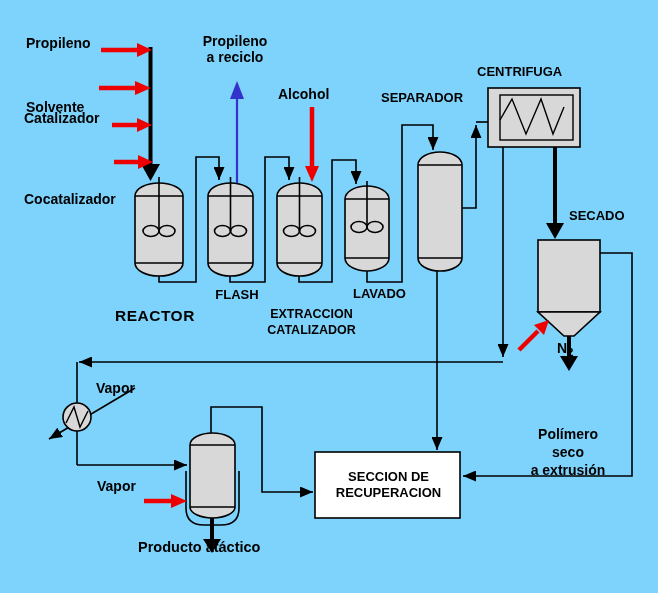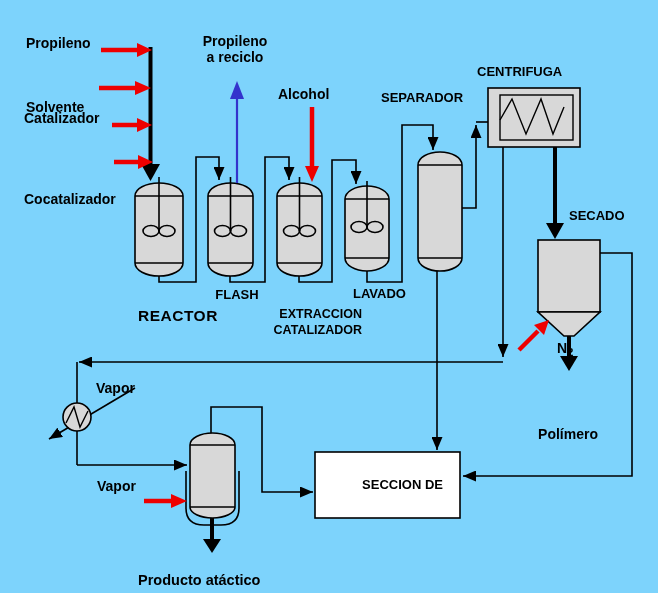--- a/index.html
+++ b/index.html
@@ -3,23 +3,23 @@
 <meta charset="utf-8">
 <style>
   html,body{margin:0;padding:0;background:#ffffff;}
   #stage{position:relative;width:658px;height:593px;background:#7dd3fc;overflow:hidden;
          font-family:Liberation Sans, sans-serif;}
   svg{position:absolute;left:0;top:0;}
   .lbl{position:absolute;font-weight:bold;color:#000;font-size:14px;white-space:nowrap;line-height:16px;}
   .lbl.center{text-align:center;white-space:normal;}
   .fs13{font-size:13px;}
   .fs12{font-size:12.5px;line-height:15.5px;}
-  .fs15{font-size:15.5px;letter-spacing:.5px;margin-left:23px;}
+  .fs15{font-size:15.5px;letter-spacing:.5px;}
   .fs14c{font-size:14px;line-height:18px;}
-  .boxtext{position:absolute;left:330px;top:452px;width:145px;height:66px;
+  .boxtext{position:absolute;left:316px;top:452px;width:145px;height:66px;
            display:flex;align-items:center;justify-content:center;text-align:center;
            font-weight:bold;font-size:13px;line-height:16px;color:#000;}
   sub.n2{font-size:11px;vertical-align:-3px;}
 </style>
 </head>
 <body>
 
 <div id="stage">
 
 <svg width="658" height="593" viewBox="0 0 658 593">
@@ -169,36 +169,39 @@
 </div>
 
 <div class="lbl" style="left:278px;top:86px;">Alcohol</div>
 
 <div class="lbl fs13" style="left:381px;top:90px;">SEPARADOR</div>
 <div class="lbl fs13" style="left:477px;top:64px;">CENTRIFUGA</div>
 <div class="lbl fs13" style="left:569px;top:208px;">SECADO</div>
 
 <div class="lbl fs13 center" style="left:205px;top:287px;width:64px;">FLASH</div>
 <div class="lbl fs15" style="left:115px;top:308px;">REACTOR</div>
-<div class="lbl fs12 center" style="left:235px;top:307px;width:127px;text-align:right;">
+<div class="lbl fs12 center" style="left:248px;top:307px;width:127px;">
   <div>EXTRACCION</div>
   <div>CATALIZADOR</div>
 </div>
 <div class="lbl fs13" style="left:333px;top:286px;margin-left:20px;">LAVADO</div>
 
 <div class="lbl" style="left:526px;top:340px;padding-left:31px;"><span>N</span><sub class="n2">2</sub></div>
 
 <div class="lbl fs14c center" style="left:515px;top:380px;width:106px;margin-top:45px;">
   <div>Polímero</div>
+  <div>seco</div>
+  <div>a extrusión</div>
 </div>
 
 <div class="lbl" style="left:96px;top:380px;">Vapor</div>
 <div class="lbl" style="left:97px;top:478px;">Vapor</div>
 
-<div class="lbl" style="left:138px;top:572px;font-size:14.5px;">Producto atáctico</div>
+<div class="lbl" style="left:138px;top:539px;font-size:14.5px;">Producto atáctico</div>
 
 <div class="boxtext">
   <div>
     <div>SECCION DE</div>
+    <div>RECUPERACION</div>
   </div>
 </div>
 
 </div>
 
 </body></html>

